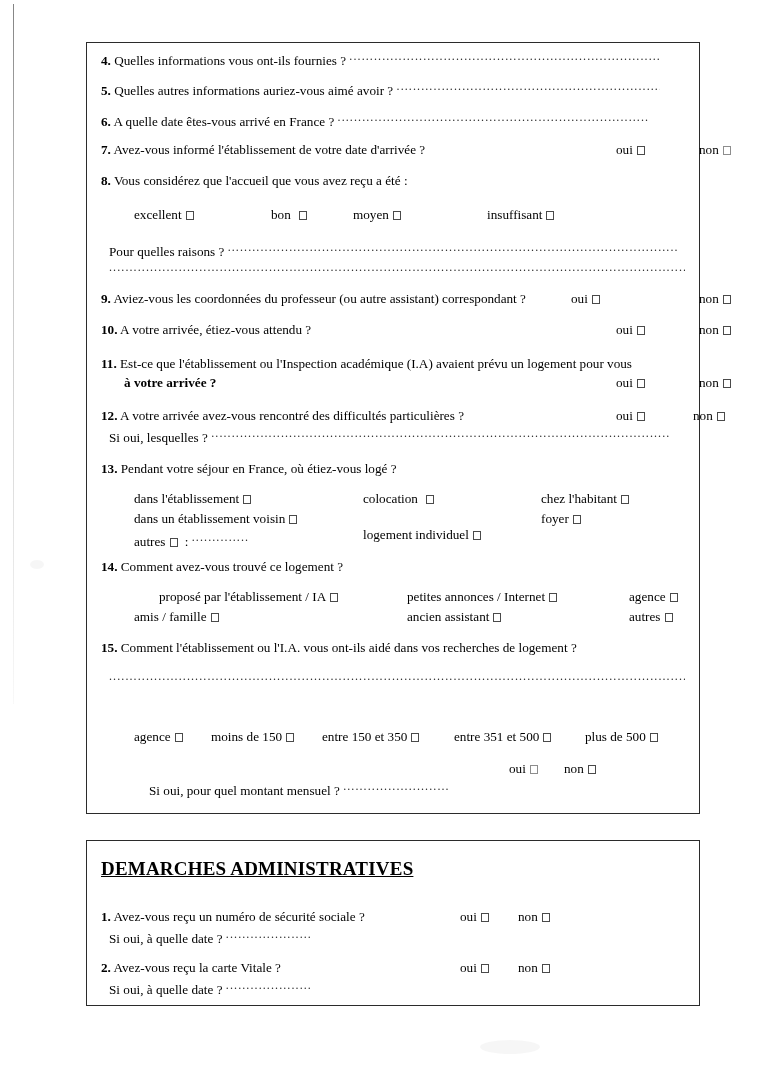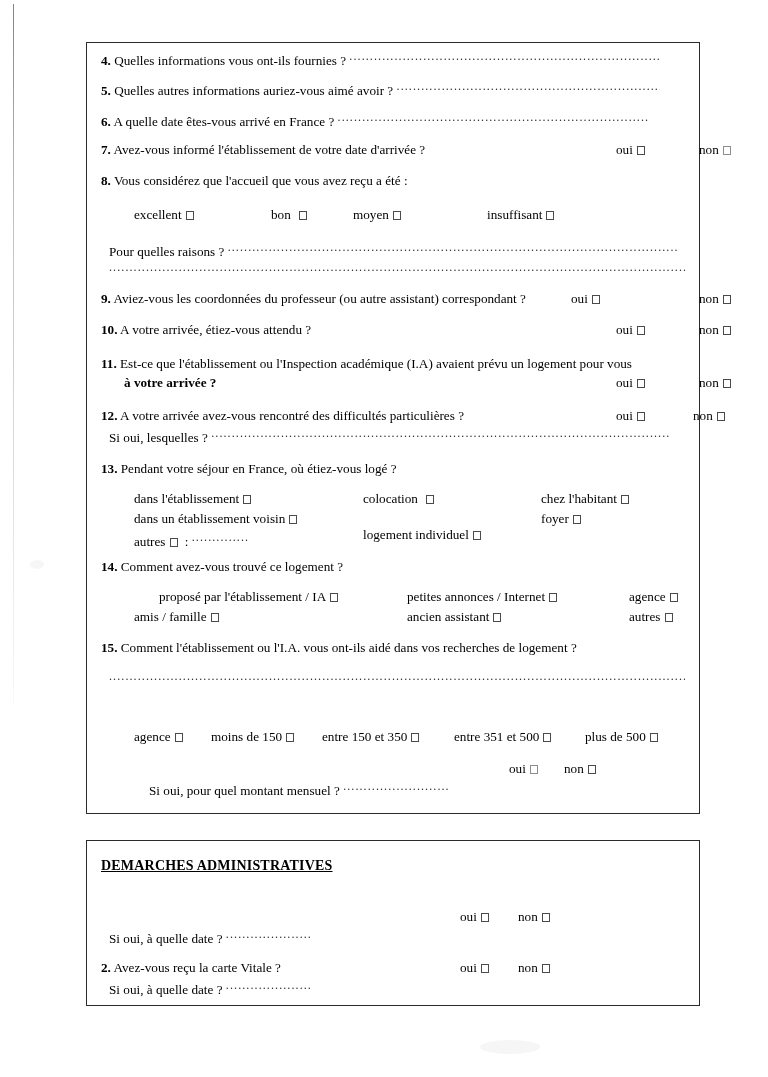--- a/index.html
+++ b/index.html
@@ -114,21 +114,21 @@
     line-height: 15px;
     white-space: nowrap;
   }
 
   .oui-col { left: 529px; }
   .non-col { left: 612px; }
 
   .section-title {
     position: absolute;
     font-weight: bold;
-    font-size: 14px;
+    font-size: 19px;
     letter-spacing: 0.2px;
     text-decoration: underline;
     white-space: nowrap;
     text-align: right;
   }
 </style>
 </head>
 <body>
 
 <div class="scan-artifact"></div>
@@ -326,20 +326,24 @@
     </div>
 
   </div>
 </div>
 
 <div class="box box-admin">
   <div class="inner">
 
     <div class="section-title" style="left:14px;top:17px;">DEMARCHES ADMINISTRATIVES</div>
 
+    <div class="row" style="left:14px;top:68px;">
+      <span class="qnum">1.</span>
+      <span class="qtext">Avez-vous reçu un numéro de sécurité sociale ?</span>
+    </div>
     <div class="opt" style="left:373px;top:68px;">
       <span>oui</span><span class="cb"></span>
     </div>
     <div class="opt" style="left:431px;top:68px;">
       <span>non</span><span class="cb"></span>
     </div>
     <div class="row" style="left:22px;top:87px;">
       <span>Si oui, à quelle date ?</span>
       <span class="dots" style="width:84px;">.......................</span>
     </div>

